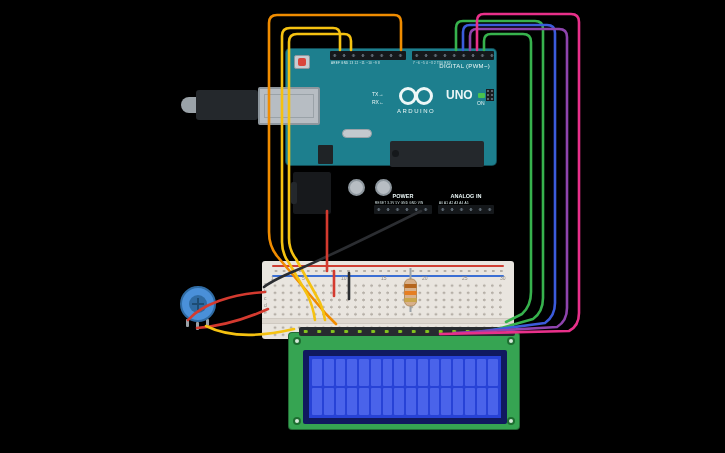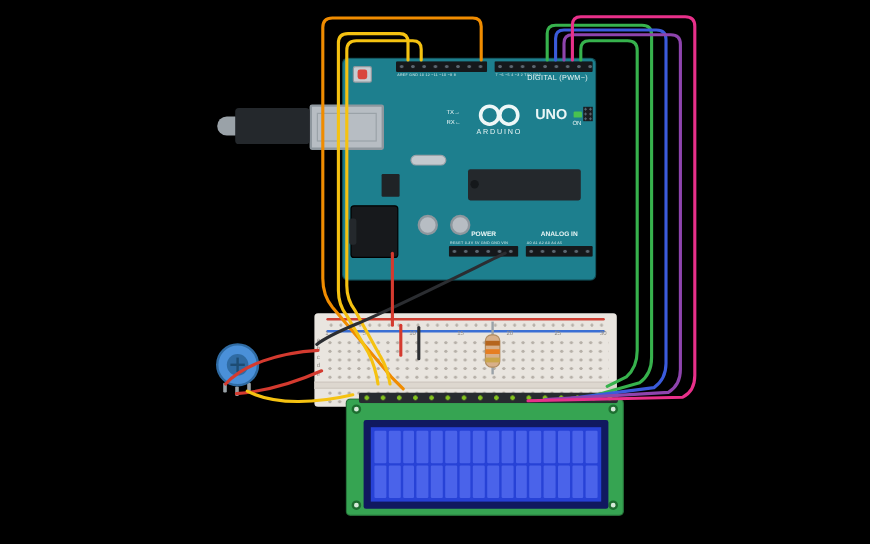--- a/index.html
+++ b/index.html
@@ -19,21 +19,21 @@
       background-image:radial-gradient(circle at 4px 3.6px,#b6b0a8 1.2px,transparent 1.5px);
       background-size:8.05px 7.2px;}
   .bb-grid.top{top:21px;height:36px;}
   .bb-grid.bottom{top:63px;height:15px;}
   .bb-channel{position:absolute;left:0;top:57px;width:100%;height:6px;
       background:#ddd7cf;border-top:1px solid #cfc9c1;border-bottom:1px solid #cfc9c1;box-sizing:border-box;}
   .bb-num{position:absolute;top:14px;font-size:5px;color:#8f8a84;}
   .bb-letter{position:absolute;left:2px;font-size:5px;color:#8f8a84;line-height:5px;}
 
   
-  .arduino{position:absolute;left:285px;top:48px;width:212px;height:186px;
+  .arduino{position:absolute;left:285px;top:48px;width:212px;height:118px;
            border-radius:5px;border:1px solid rgba(0,0,0,.4);box-sizing:border-box;z-index:10;}
   .pin-strip{position:absolute;height:9px;background:#15181b;border-radius:1px;
       background-image:radial-gradient(circle at 4.7px 4.5px,#5b6670 1.2px,transparent 1.6px);
       background-size:9.4px 9px;}
   .ard-label{position:absolute;color:#eaf6f6;white-space:nowrap;}
   .tiny-pins{position:absolute;color:#dff0f0;font-size:6px;transform:scale(.5);
              transform-origin:left center;white-space:nowrap;letter-spacing:.5px;}
   .reset-btn{position:absolute;left:8px;top:6px;width:16px;height:14px;background:#c7ccd1;
              border-radius:2px;border:1px solid #8e979e;box-sizing:border-box;}
   .reset-btn .cap{position:absolute;left:3px;top:2px;width:8px;height:8px;background:#d9453c;border-radius:2px;}

